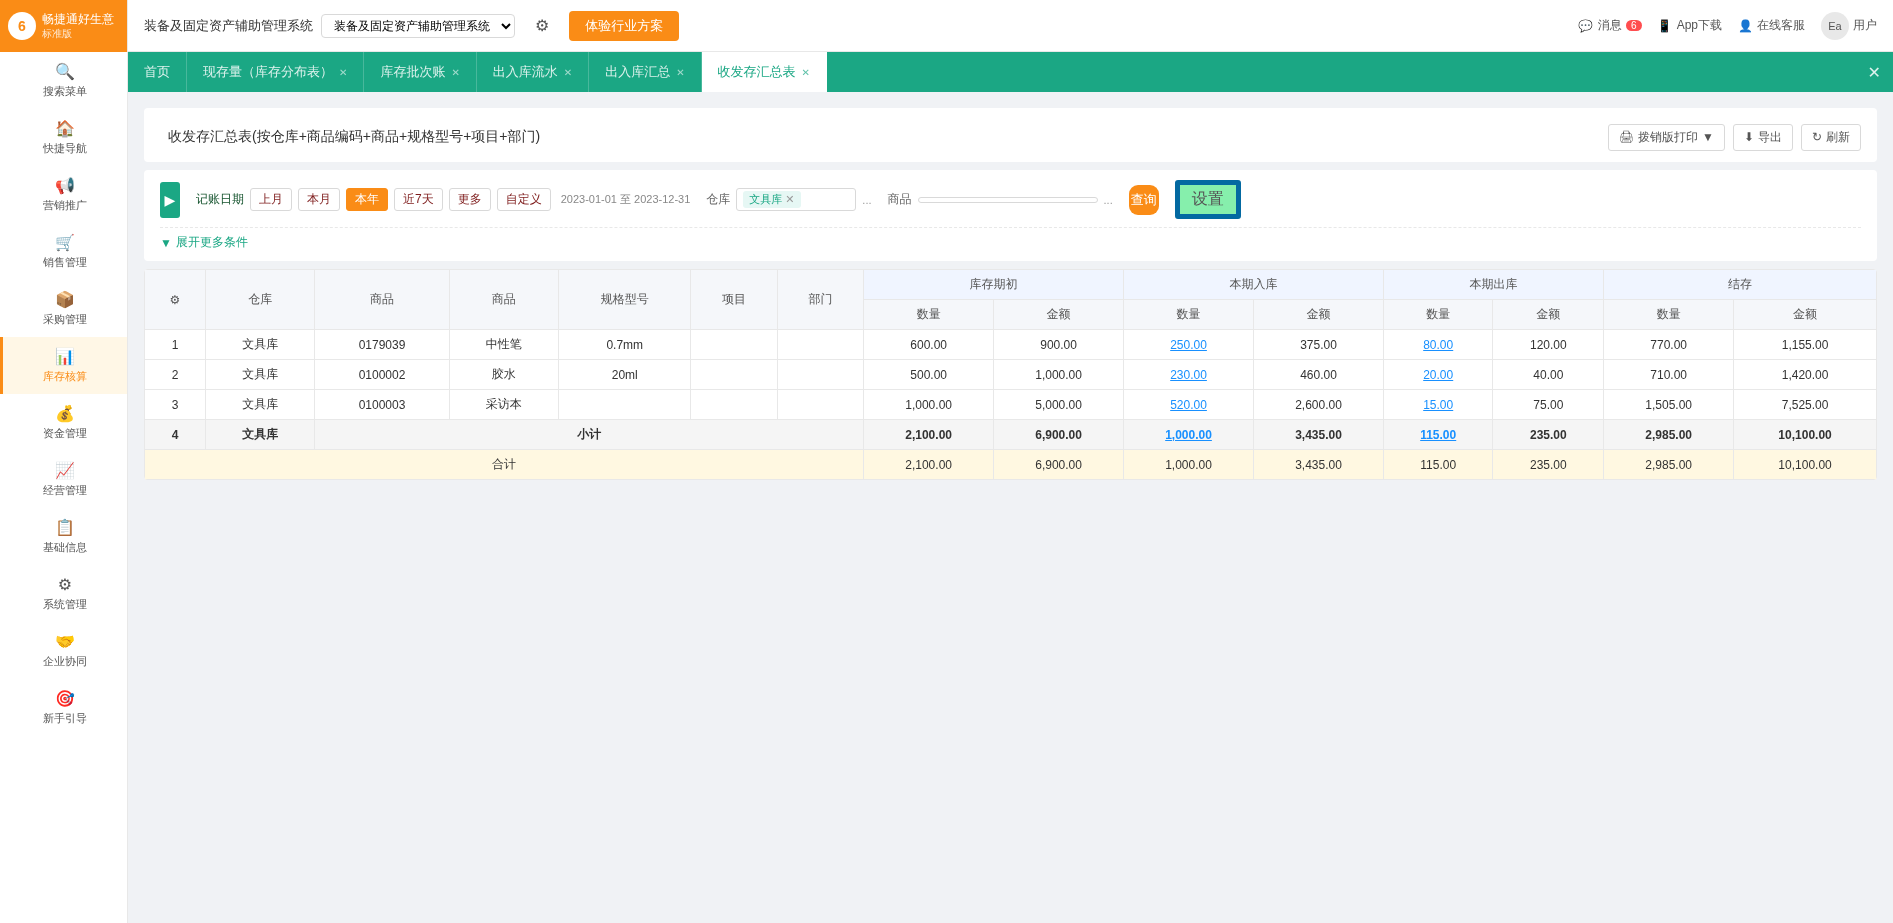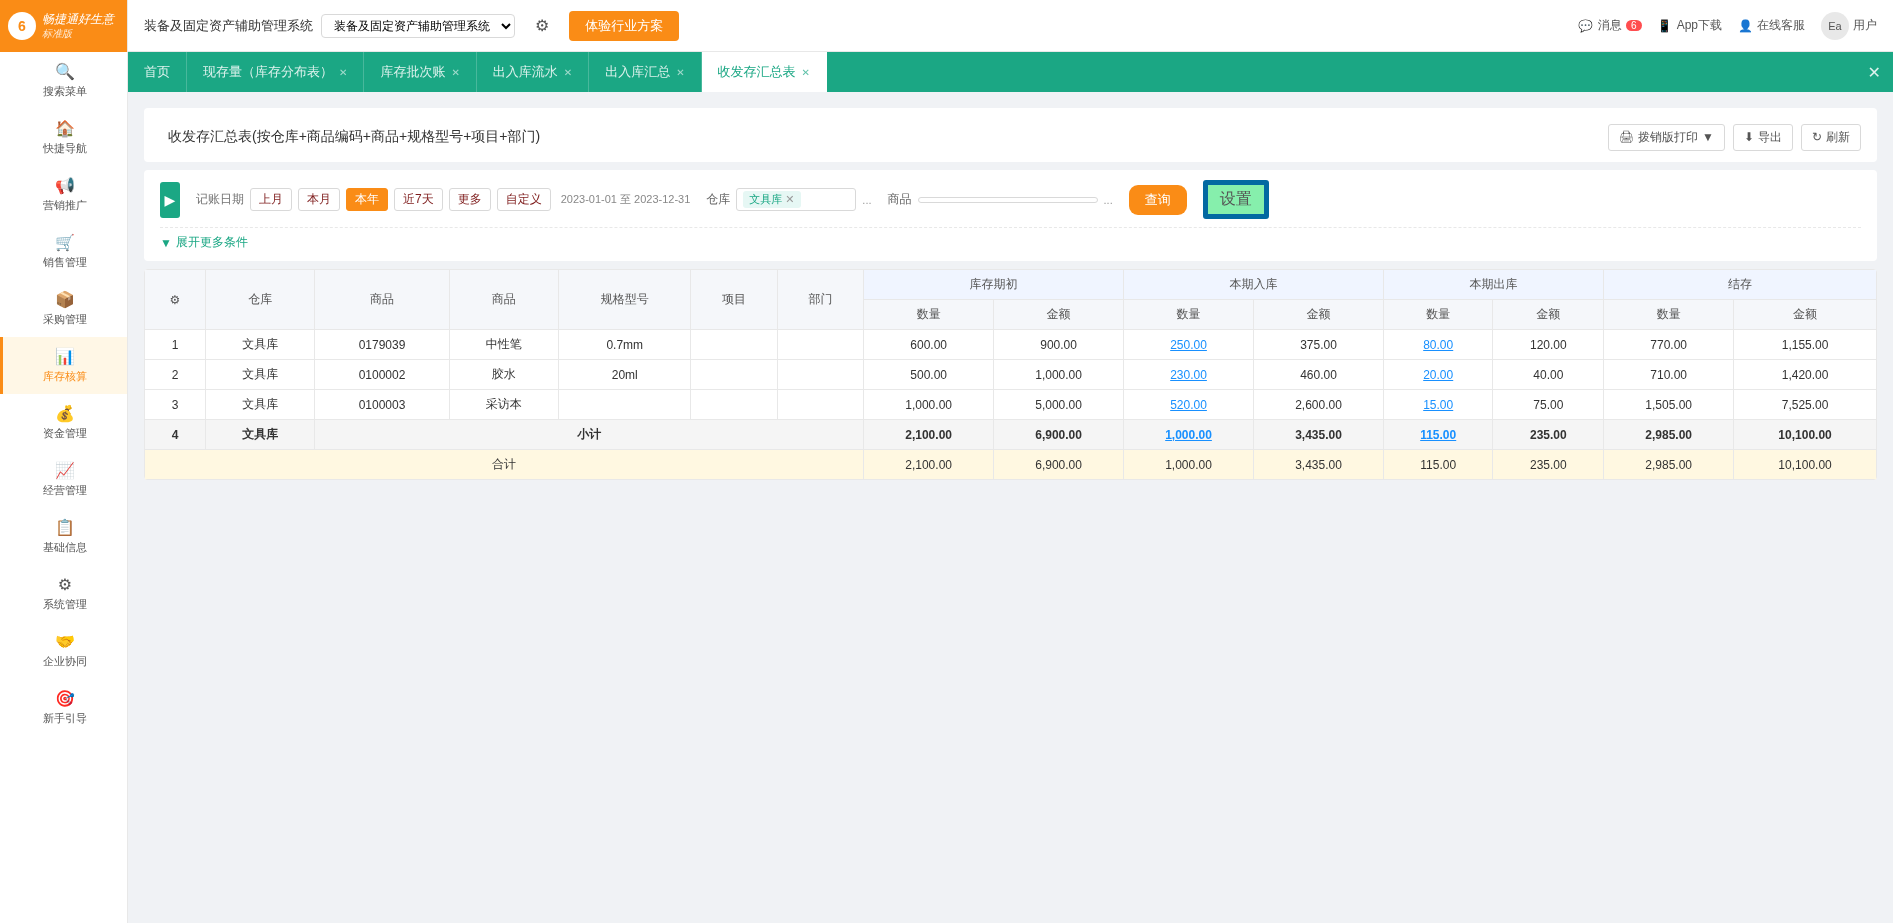--- a/index.html
+++ b/index.html
@@ -5,21 +5,21 @@
     * { box-sizing: border-box; margin: 0; padding: 0; }
     body { font-family: 'Microsoft YaHei', Arial, sans-serif; font-size: 12px; background: #f0f2f5; color: #333; }
 
     
     .app-container { display: flex; height: 923px; width: 1893px; overflow: hidden; }
 
     
     .sidebar { width: 128px; background: #fff; display: flex; flex-direction: column; border-right: 1px solid #e8e8e8; flex-shrink: 0; }
     .sidebar-logo { background: #fa8c16; padding: 10px 8px; display: flex; align-items: center; gap: 6px; min-height: 52px; }
     .sidebar-logo-icon { width: 28px; height: 28px; background: #fff; border-radius: 50%; display: flex; align-items: center; justify-content: center; font-size: 14px; font-weight: bold; color: #fa8c16; }
-    .sidebar-logo-text { color: #fff; font-size: 12px; line-height: 1.4; font-style: italic; }
+    .sidebar-logo-text { color: #fff; font-size: 12px; line-height: 1.4; }
     .sidebar-nav { flex: 1; overflow-y: auto; }
     .sidebar-item { display: flex; flex-direction: column; align-items: center; padding: 10px 4px; cursor: pointer; border-left: 3px solid transparent; color: #555; gap: 3px; }
     .sidebar-item.active { background: #fff7e6; color: #fa8c16; border-left-color: #fa8c16; }
     .sidebar-item-icon { font-size: 16px; }
     .sidebar-item-label { font-size: 11px; text-align: center; }
 
     
     .main { flex: 1; display: flex; flex-direction: column; overflow: hidden; }
 
     
@@ -47,21 +47,21 @@
     .date-btn.active { background: #fa8c16; color: #fff; border-color: #fa8c16; }
     .expand-btn { display: flex; align-items: center; gap: 4px; cursor: pointer; color: #1ba784; font-size: 12px; }
 
     
     .tag-input { display: flex; align-items: center; border: 1px solid #d9d9d9; border-radius: 3px; padding: 2px 6px; background: #fff; gap: 4px; min-width: 120px; }
     .tag { background: #e6f7f4; color: #1ba784; padding: 1px 6px; border-radius: 3px; font-size: 11px; display: flex; align-items: center; gap: 3px; }
     .tag-x { cursor: pointer; color: #999; }
     .tag-more { color: #999; font-size: 11px; }
 
     
-    .btn-query { background: #fa8c16; color: #fff; border: none; padding: 6px 16px; border-radius: 9px; cursor: pointer; font-size: 13px; }
+    .btn-query { background: #fa8c16; color: #fff; border: none; padding: 6px 2px; border-radius: 9px; cursor: pointer; font-size: 13px; }
     .btn-settings { background: #86efac; color: #555; border: 5px solid #0369a1; padding: 4px 12px; border-radius: 3px; cursor: pointer; font-size: 16px; }
     .btn-print { background: #fff; color: #555; border: 1px solid #d9d9d9; padding: 4px 10px; border-radius: 3px; cursor: pointer; font-size: 12px; display: flex; align-items: center; gap: 4px; }
     .btn-export { background: #fff; color: #555; border: 1px solid #d9d9d9; padding: 4px 10px; border-radius: 3px; cursor: pointer; font-size: 12px; display: flex; align-items: center; gap: 4px; }
     .btn-refresh { background: #fff; color: #555; border: 1px solid #d9d9d9; padding: 4px 10px; border-radius: 3px; cursor: pointer; font-size: 12px; display: flex; align-items: center; gap: 4px; }
 
     
     .table-container { background: #fff; border-radius: 4px; overflow: auto; }
     table { width: 100%; border-collapse: collapse; font-size: 12px; }
     th, td { border: 1px solid #e8e8e8; padding: 6px 10px; text-align: center; white-space: nowrap; }
     thead th { background: #f5f7fa; color: #555; font-weight: 500; }
@@ -223,21 +223,21 @@
           </div>
         </div>
       </div>
 
       <div style="background:#fff;padding:10px 16px;border-radius:4px;margin-bottom:8px;">
         <div style="display:flex;align-items:center;gap:16px;flex-wrap:wrap;">
 
           <button class="arrow-btn" style="width:20px;height:36px;background:#1ba784;border:none;color:#fff;cursor:pointer;border-radius:3px;">▶</button>
 
           <div style="display:flex;align-items:center;gap:6px;">
-            <span style="color:#737373;font-size:12px;">记账日期</span>
+            <span style="color:#14532d;font-size:12px;">记账日期</span>
             <button class="date-btn">上月</button>
             <button class="date-btn">本月</button>
             <button class="date-btn active">本年</button>
             <button class="date-btn">近7天</button>
             <button class="date-btn">更多</button>
             <button class="date-btn">自定义</button>
             <span style="color:#888;font-size:11px;margin-left:4px;">2023-01-01 至 2023-12-31</span>
           </div>
 
           <div style="display:flex;align-items:center;gap:6px;">

